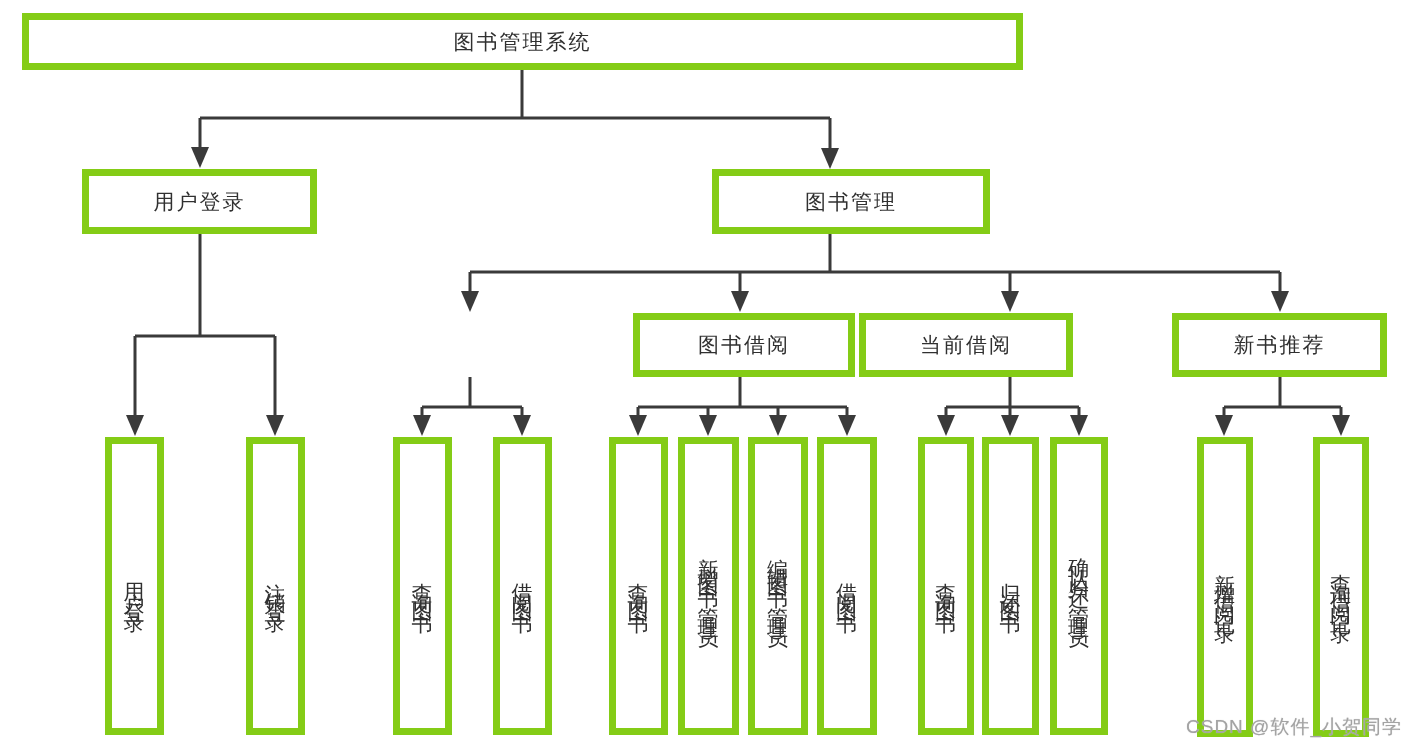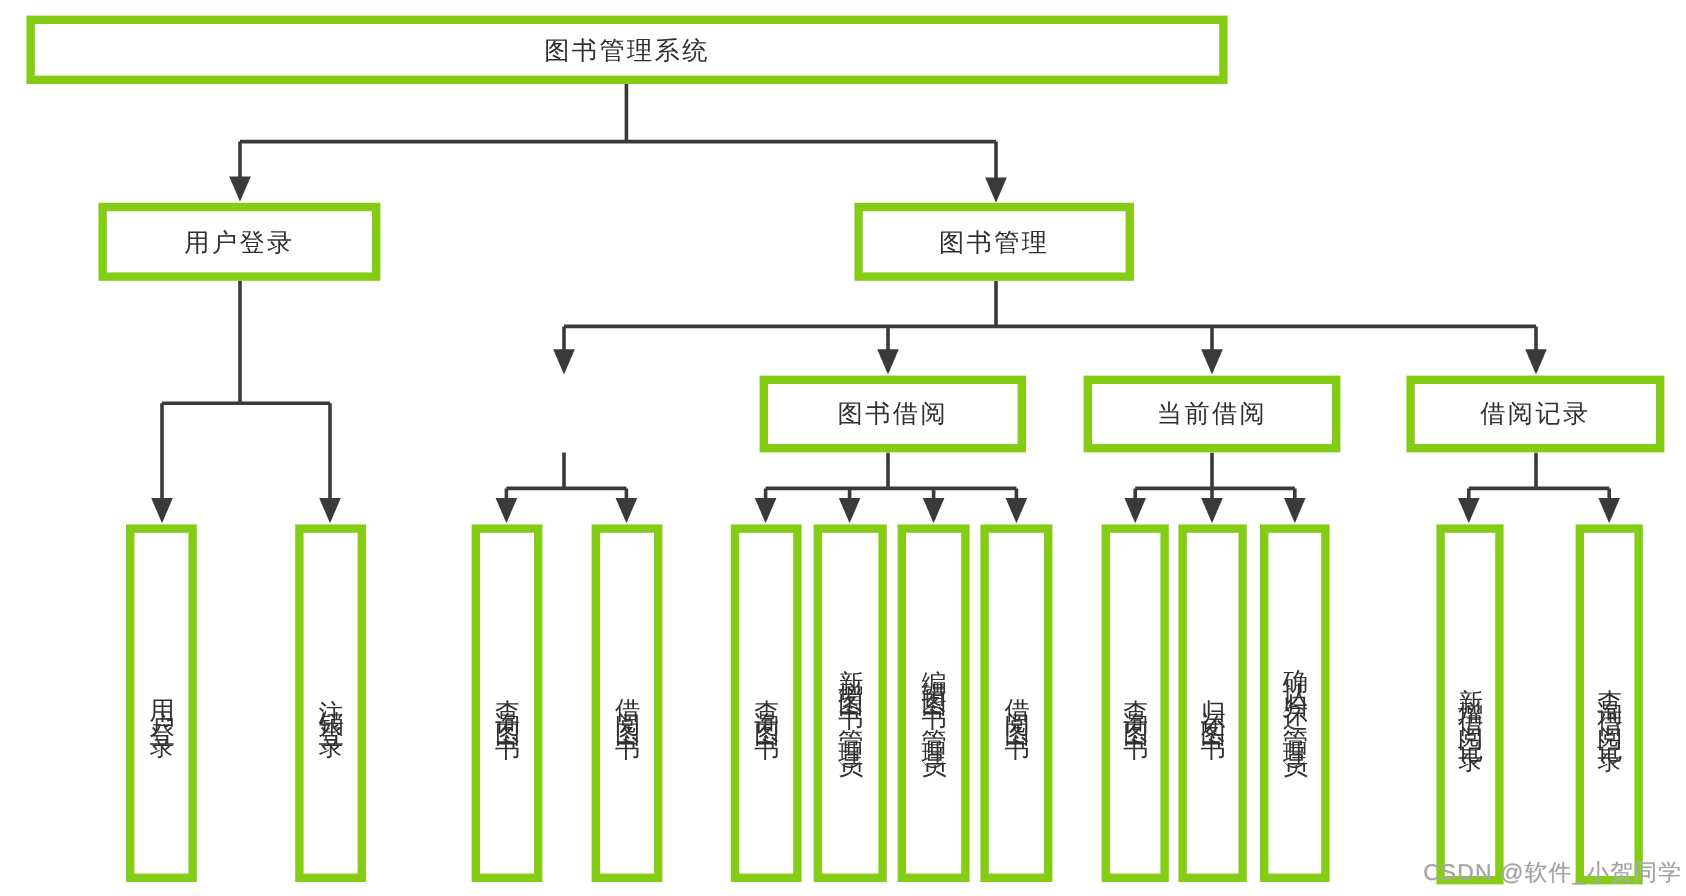--- a/index.html
+++ b/index.html
@@ -97,32 +97,32 @@
     </g>
   </svg>
 
   <div class="box" style="left:22px;top:13px;width:1001px;height:57px">
     <span class="hlabel">图书管理系统</span>
   </div>
 
   <div class="box" style="left:82px;top:169px;width:235px;height:65px">
     <span class="hlabel">用户登录</span>
   </div>
-  <div class="box" style="left:712px;top:169px;width:233px;height:65px">
+  <div class="box" style="left:712px;top:169px;width:278px;height:65px">
     <span class="hlabel">图书管理</span>
   </div>
 
   <div class="box" style="left:633px;top:313px;width:222px;height:64px">
     <span class="hlabel">图书借阅</span>
   </div>
-  <div class="box" style="left:903px;top:313px;width:214px;height:64px">
+  <div class="box" style="left:859px;top:313px;width:214px;height:64px">
     <span class="hlabel">当前借阅</span>
   </div>
   <div class="box" style="left:1172px;top:313px;width:215px;height:64px">
-    <span class="hlabel">借阅记录</span>
+    <span class="hlabel">新书推荐</span>
   </div>
 
   <div class="box leaf" style="left:105px;top:437px;width:59px;height:298px">
     <span class="vtext">用户登录</span>
   </div>
   <div class="box leaf" style="left:246px;top:437px;width:59px;height:298px">
     <span class="vtext">注销登录</span>
   </div>
 
   <div class="box leaf" style="left:393px;top:437px;width:59px;height:298px">

